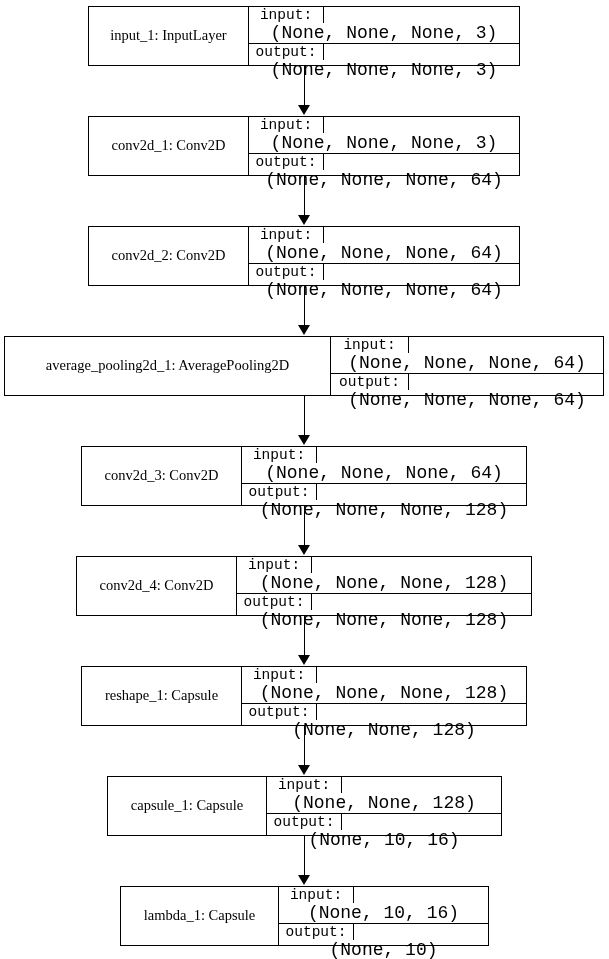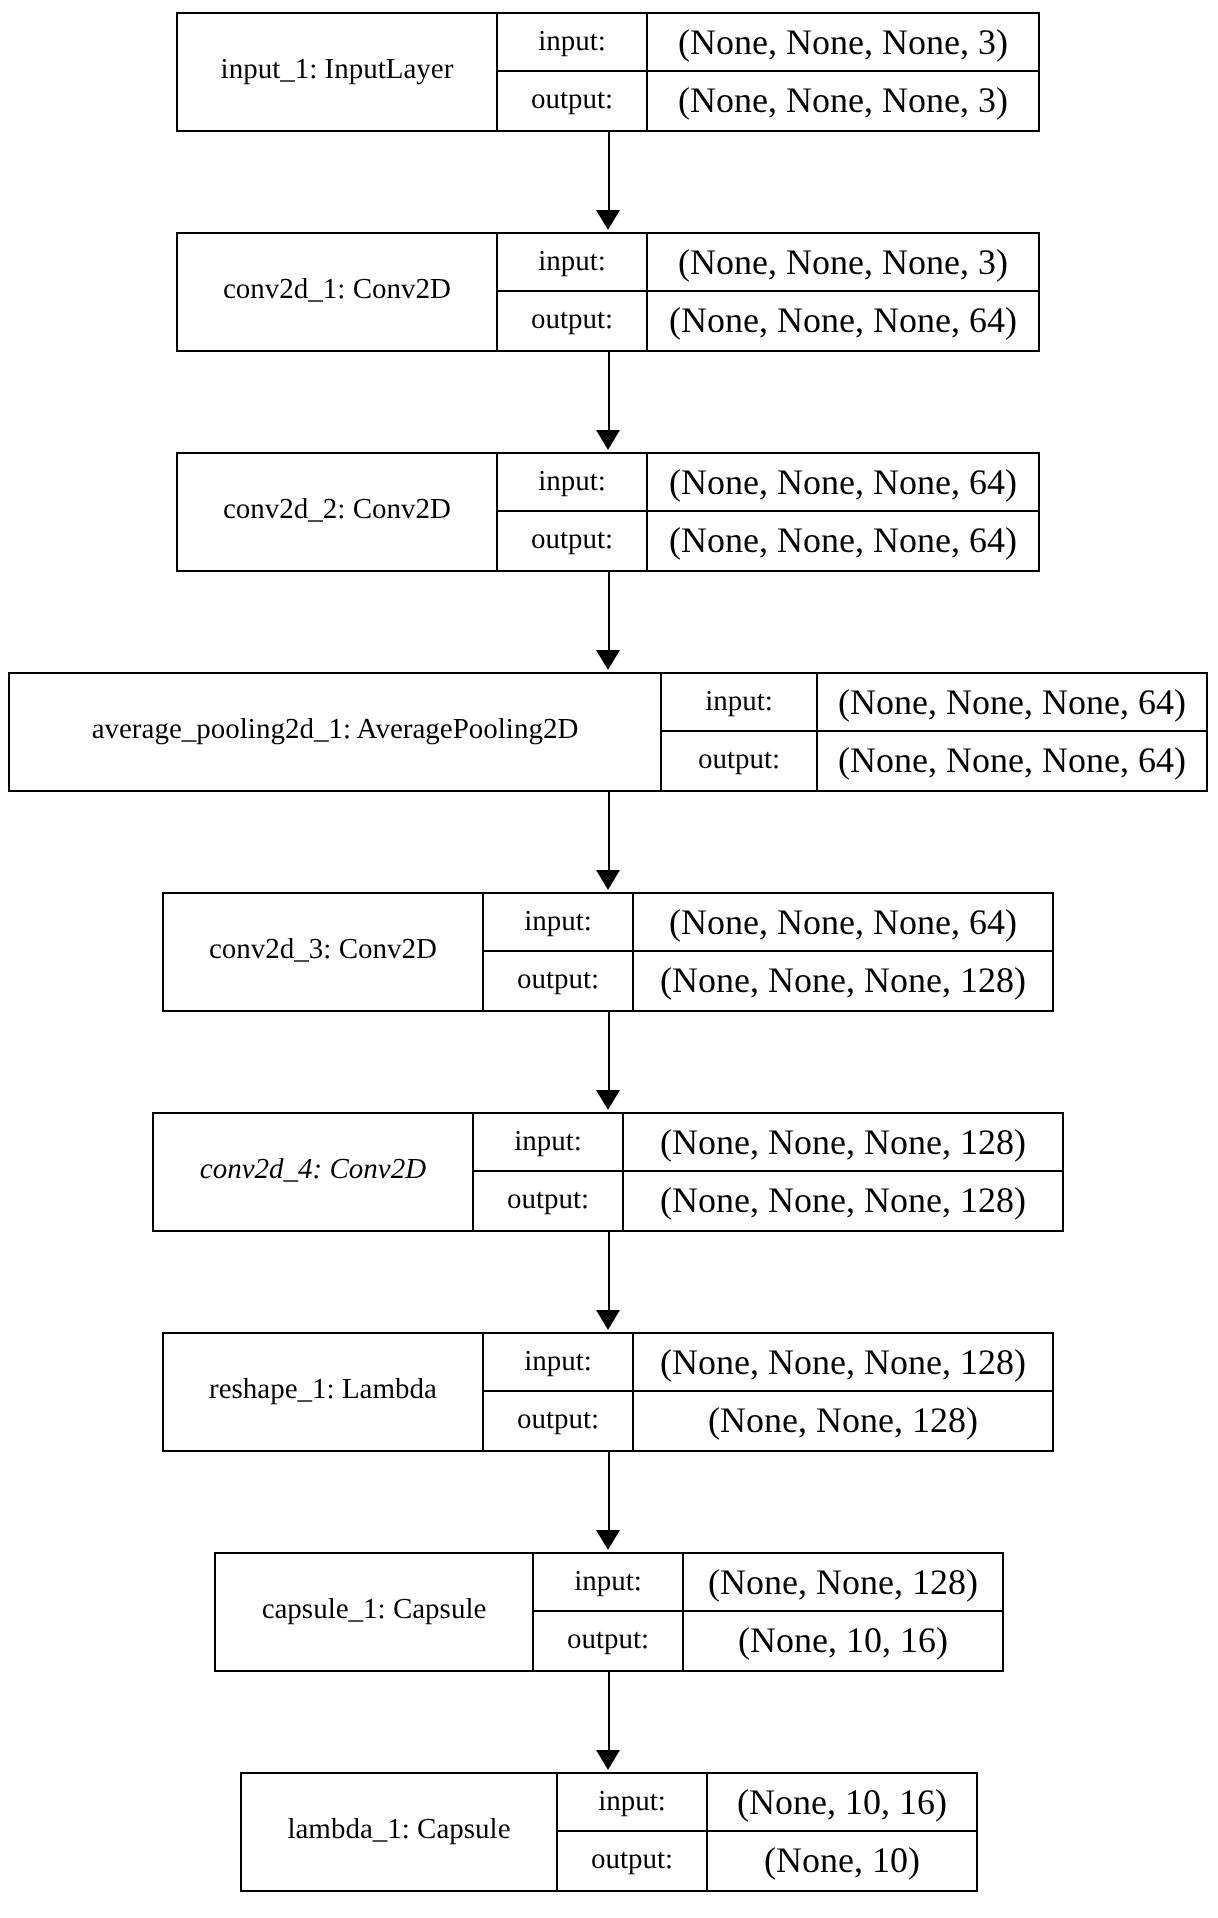--- a/index.html
+++ b/index.html
@@ -42,23 +42,25 @@
     line-height: 1.1;
   }
   .io-block {
     display: flex;
     flex-direction: column;
     flex: 1 1 auto;
     box-sizing: border-box;
   }
   .io-row {
     display: flex;
+    flex-direction: column;
     flex: 1 1 50%;
     box-sizing: border-box;
     align-items: stretch;
+    font-family: Liberation Mono, monospace;
   }
   .io-row.top {
     border-bottom: 1px solid #000000;
   }
   .io-label {
     display: flex;
     align-items: center;
     justify-content: center;
     box-sizing: border-box;
     border-right: 1px solid #000000;
@@ -184,35 +186,35 @@
         <div class="io-shape">(None, None, None, 64)</div>
       </div>
       <div class="io-row">
         <div class="io-label" style="width:75px;">output:</div>
         <div class="io-shape">(None, None, None, 128)</div>
       </div>
     </div>
   </div>
 
   <div class="node" style="left:76px; top:556px; width:456px;">
-    <div class="node-name" style="width:160px;font-style:italic;">conv2d_4: Conv2D</div>
+    <div class="node-name" style="width:160px;">conv2d_4: Conv2D</div>
     <div class="io-block">
       <div class="io-row top">
         <div class="io-label" style="width:75px;">input:</div>
         <div class="io-shape">(None, None, None, 128)</div>
       </div>
       <div class="io-row">
         <div class="io-label" style="width:75px;">output:</div>
         <div class="io-shape">(None, None, None, 128)</div>
       </div>
     </div>
   </div>
 
   <div class="node" style="left:81px; top:666px; width:446px;">
-    <div class="node-name" style="width:160px;">reshape_1: Lambda</div>
+    <div class="node-name" style="width:160px;">reshape_1: Capsule</div>
     <div class="io-block">
       <div class="io-row top">
         <div class="io-label" style="width:75px;">input:</div>
         <div class="io-shape">(None, None, None, 128)</div>
       </div>
       <div class="io-row">
         <div class="io-label" style="width:75px;">output:</div>
         <div class="io-shape">(None, None, 128)</div>
       </div>
     </div>

